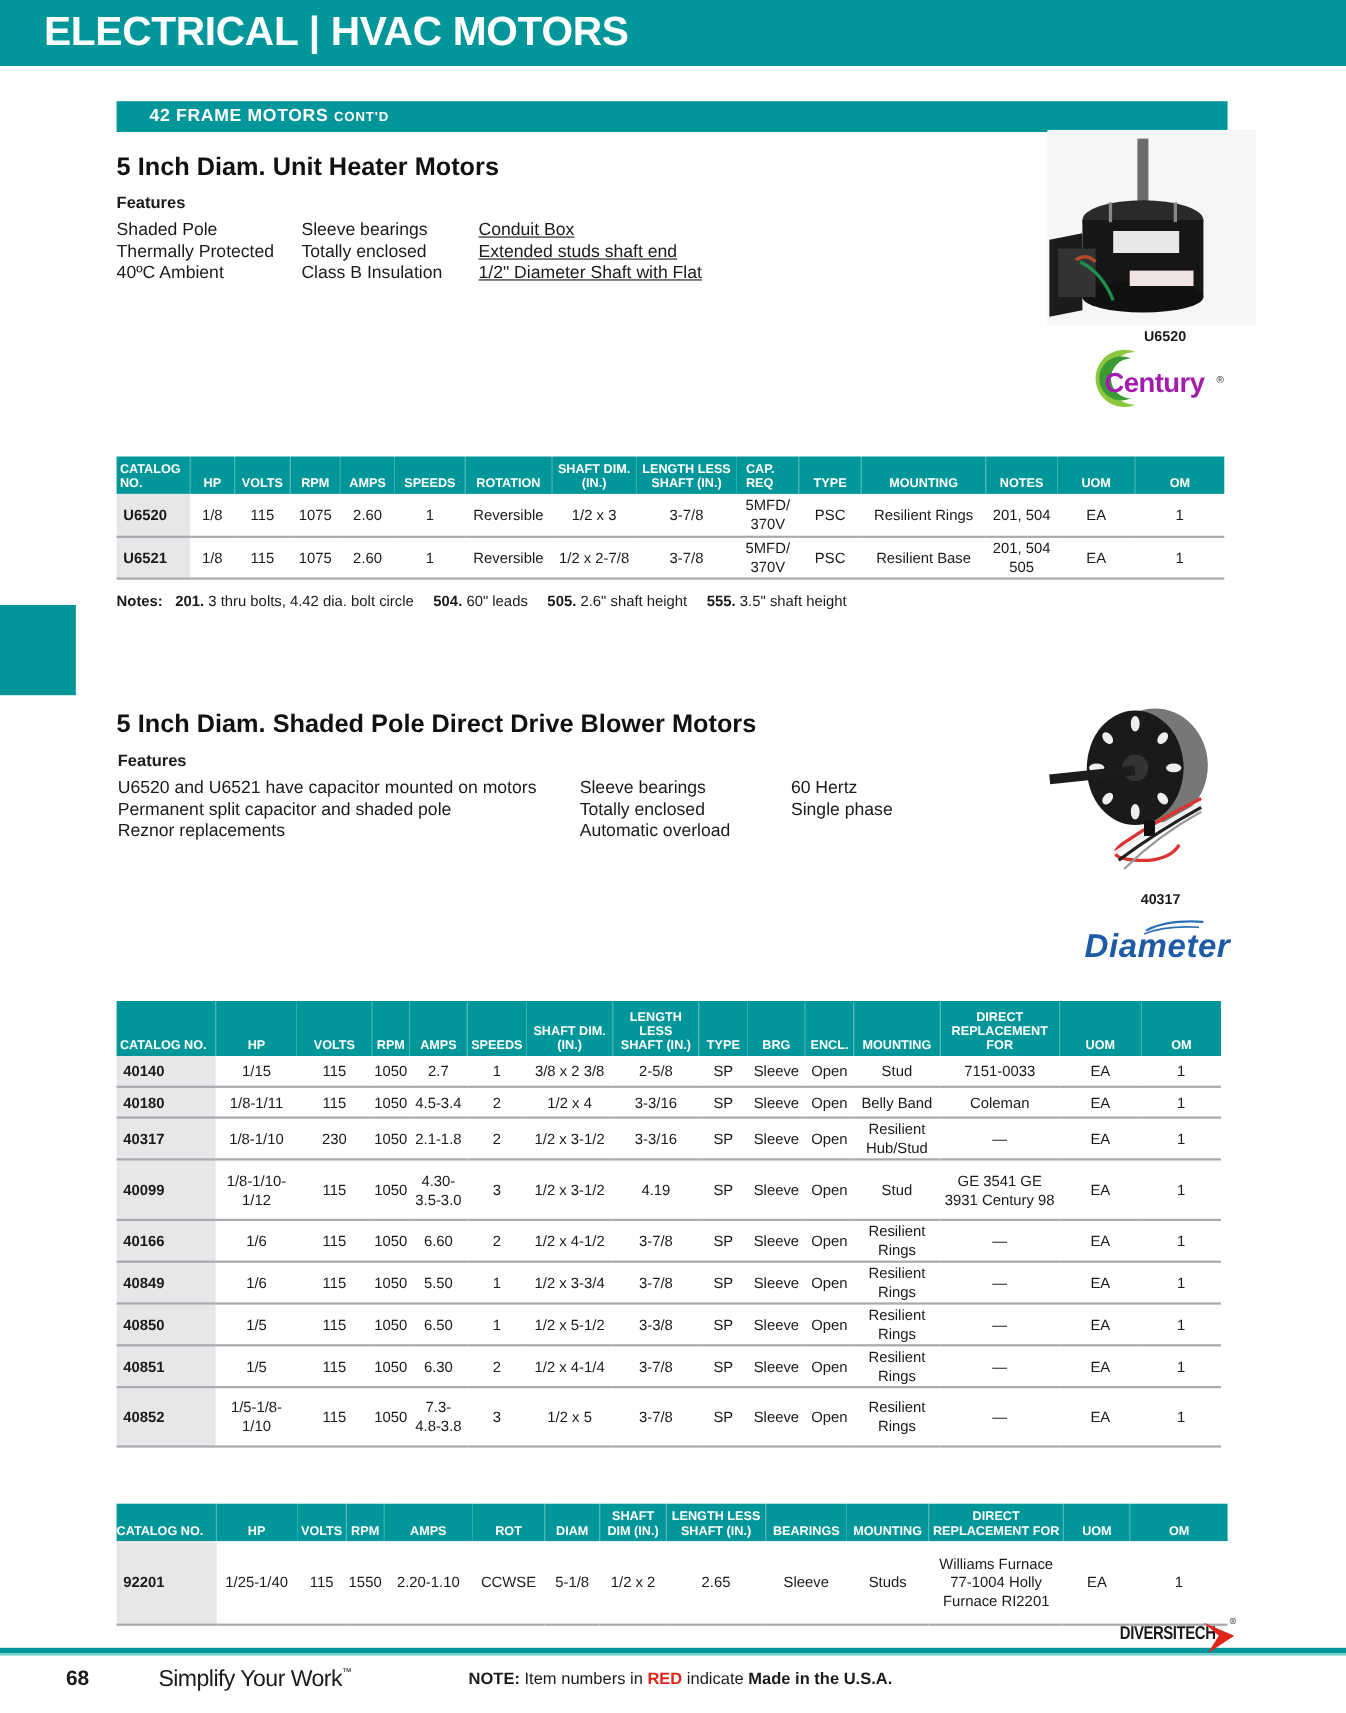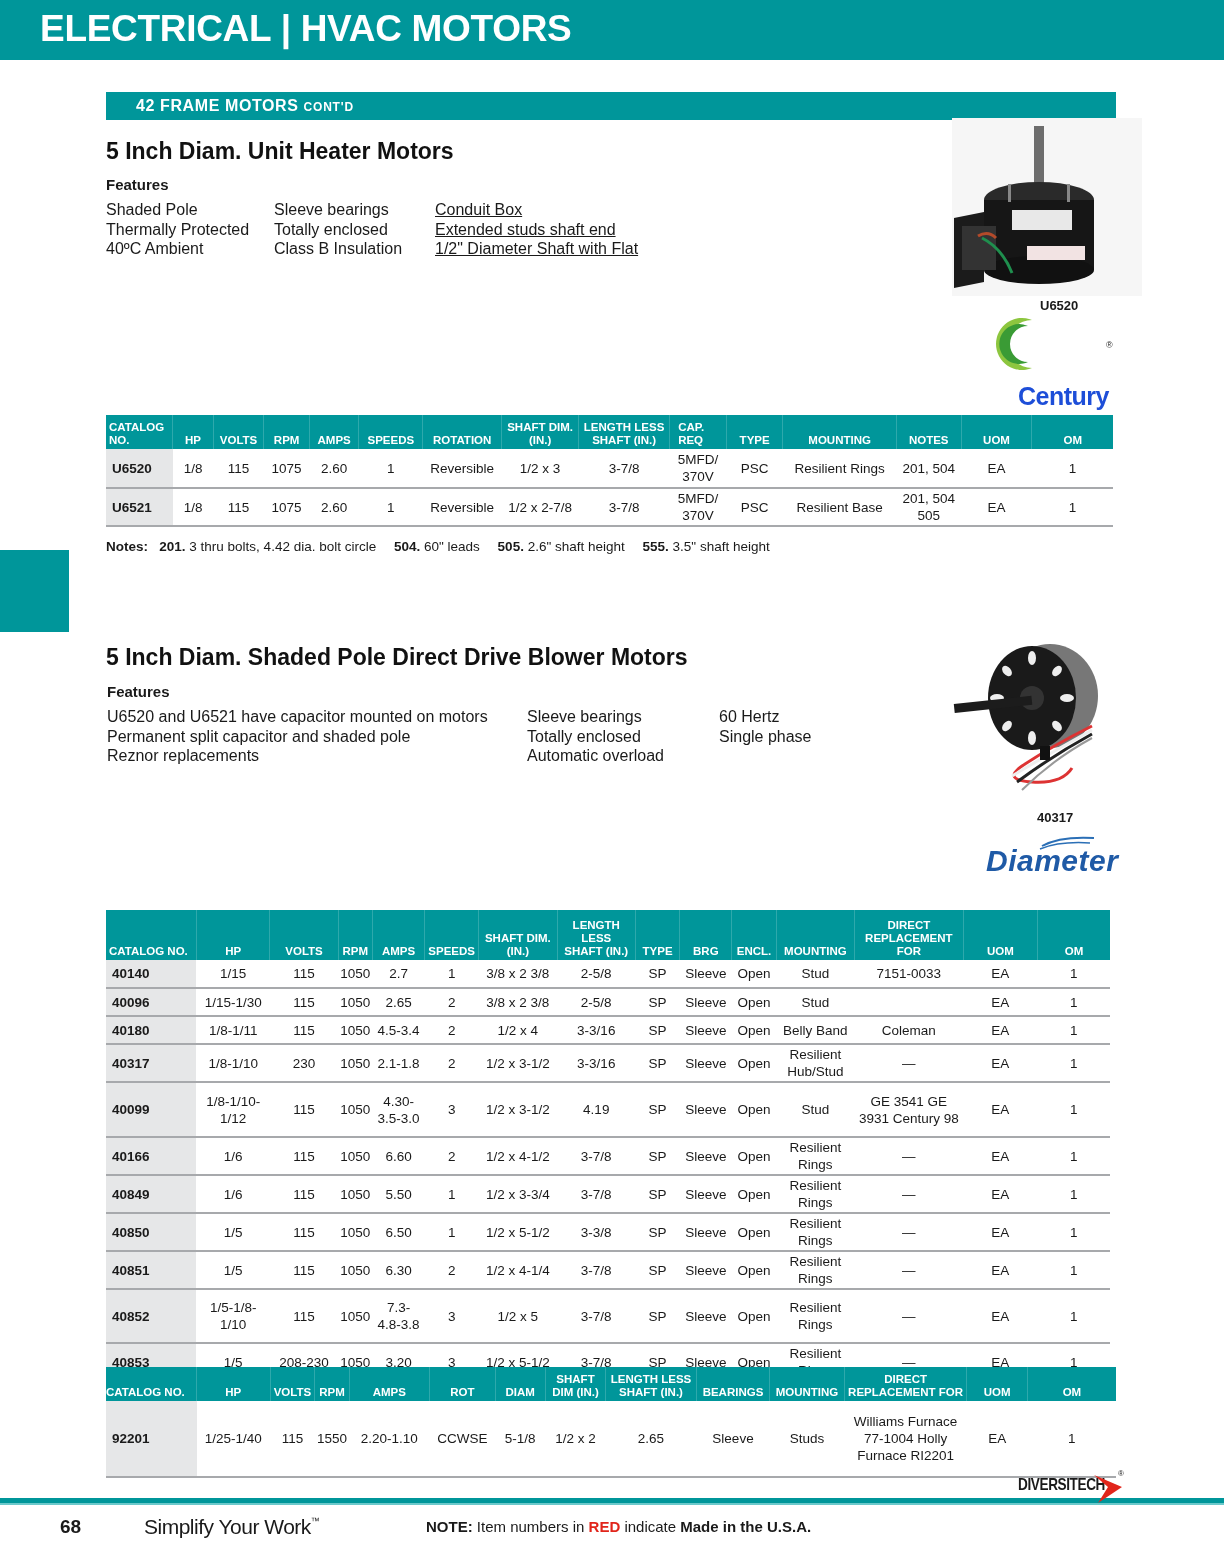--- a/index.html
+++ b/index.html
@@ -106,21 +106,21 @@
   <path d="M26 118 q10 -6 18 2" stroke="#b34a2a" stroke-width="3" fill="none"></path>
   <rect x="56" y="66" width="3" height="18" fill="#888"></rect>
   <rect x="115" y="66" width="3" height="18" fill="#888"></rect>
 </svg>
 <div class="caption" style="left:1040px;top:298px;">U6520</div>
 <div style="position:absolute;left:992px;top:316px;width:130px;height:56px;">
   <svg width="56" height="56" viewBox="0 0 56 56" style="position:absolute;left:0;top:0;">
     <path d="M40 4 A26 26 0 1 0 40 52 A22 22 0 1 1 40 4 Z" fill="#8dc63f"></path>
     <path d="M36 10 A20 20 0 1 0 36 46 A16 16 0 1 1 36 10 Z" fill="#3a9b35"></path>
   </svg>
-  <span style="position:absolute;left:26px;top:18px;font-size:25px;font-weight:bold;color:#1d4ed8;letter-spacing:-0.5px;margin-top:48px;">Century</span>
+  <span style="position:absolute;left:12px;top:18px;font-size:25px;font-weight:bold;color:#a21caf;letter-spacing:-0.5px;">Century</span>
   <span style="position:absolute;left:114px;top:24px;font-size:9px;color:#2d2d2d;">®</span>
 </div>
 
 <table style="left:106px;top:415px;width:1007px;">
   <thead>
     <tr style="height:34px;">
       <th class="left" style="width:66px;">CATALOG NO.</th>
       <th style="width:40px;">HP</th>
       <th style="width:50px;">VOLTS</th>
       <th style="width:45px;">RPM</th>
@@ -262,37 +262,20 @@
         <td style="white-space: nowrap;">2-5/8</td>
         <td style="white-space: nowrap;">SP</td>
         <td style="white-space: nowrap;">Sleeve</td>
         <td style="white-space: nowrap;">Open</td>
         <td style="white-space: nowrap;">Stud</td>
         <td style="white-space: nowrap;">7151-0033</td>
         <td style="white-space: nowrap;">EA</td>
         <td style="white-space: nowrap;">1</td>
       </tr>
       <tr style="height: 28px;">
-        <td class="cat" style="white-space: nowrap;">40096</td>
-        <td style="white-space: nowrap;">1/15-1/30</td>
-        <td style="white-space: nowrap;">115</td>
-        <td style="white-space: nowrap;">1050</td>
-        <td style="white-space: nowrap;">2.65</td>
-        <td style="white-space: nowrap;">2</td>
-        <td style="white-space: nowrap;">3/8 x 2 3/8</td>
-        <td style="white-space: nowrap;">2-5/8</td>
-        <td style="white-space: nowrap;">SP</td>
-        <td style="white-space: nowrap;">Sleeve</td>
-        <td style="white-space: nowrap;">Open</td>
-        <td style="white-space: nowrap;">Stud</td>
-        <td style="white-space: nowrap;"></td>
-        <td style="white-space: nowrap;">EA</td>
-        <td style="white-space: nowrap;">1</td>
-      </tr>
-      <tr style="height: 28px;">
         <td class="cat" style="white-space: nowrap;">40180</td>
         <td style="white-space: nowrap;">1/8-1/11</td>
         <td style="white-space: nowrap;">115</td>
         <td style="white-space: nowrap;">1050</td>
         <td style="white-space: nowrap;">4.5-3.4</td>
         <td style="white-space: nowrap;">2</td>
         <td style="white-space: nowrap;">1/2 x 4</td>
         <td style="white-space: nowrap;">3-3/16</td>
         <td style="white-space: nowrap;">SP</td>
         <td style="white-space: nowrap;">Sleeve</td>
@@ -405,37 +388,20 @@
         <td style="white-space: nowrap;">1</td>
       </tr>
       <tr style="height: 54px;">
         <td class="cat" style="white-space: nowrap;">40852</td>
         <td style="white-space: normal;">1/5-1/8- 1/10</td>
         <td style="white-space: nowrap;">115</td>
         <td style="white-space: nowrap;">1050</td>
         <td style="white-space: normal;">7.3- 4.8-3.8</td>
         <td style="white-space: nowrap;">3</td>
         <td style="white-space: nowrap;">1/2 x 5</td>
-        <td style="white-space: nowrap;">3-7/8</td>
-        <td style="white-space: nowrap;">SP</td>
-        <td style="white-space: nowrap;">Sleeve</td>
-        <td style="white-space: nowrap;">Open</td>
-        <td style="white-space: normal;">Resilient Rings</td>
-        <td style="white-space: nowrap;">—</td>
-        <td style="white-space: nowrap;">EA</td>
-        <td style="white-space: nowrap;">1</td>
-      </tr>
-      <tr style="height: 38px;">
-        <td class="cat" style="white-space: nowrap;">40853</td>
-        <td style="white-space: nowrap;">1/5</td>
-        <td style="white-space: nowrap;">208-230</td>
-        <td style="white-space: nowrap;">1050</td>
-        <td style="white-space: nowrap;">3.20</td>
-        <td style="white-space: nowrap;">3</td>
-        <td style="white-space: nowrap;">1/2 x 5-1/2</td>
         <td style="white-space: nowrap;">3-7/8</td>
         <td style="white-space: nowrap;">SP</td>
         <td style="white-space: nowrap;">Sleeve</td>
         <td style="white-space: nowrap;">Open</td>
         <td style="white-space: normal;">Resilient Rings</td>
         <td style="white-space: nowrap;">—</td>
         <td style="white-space: nowrap;">EA</td>
         <td style="white-space: nowrap;">1</td>
       </tr>
     </tbody>

